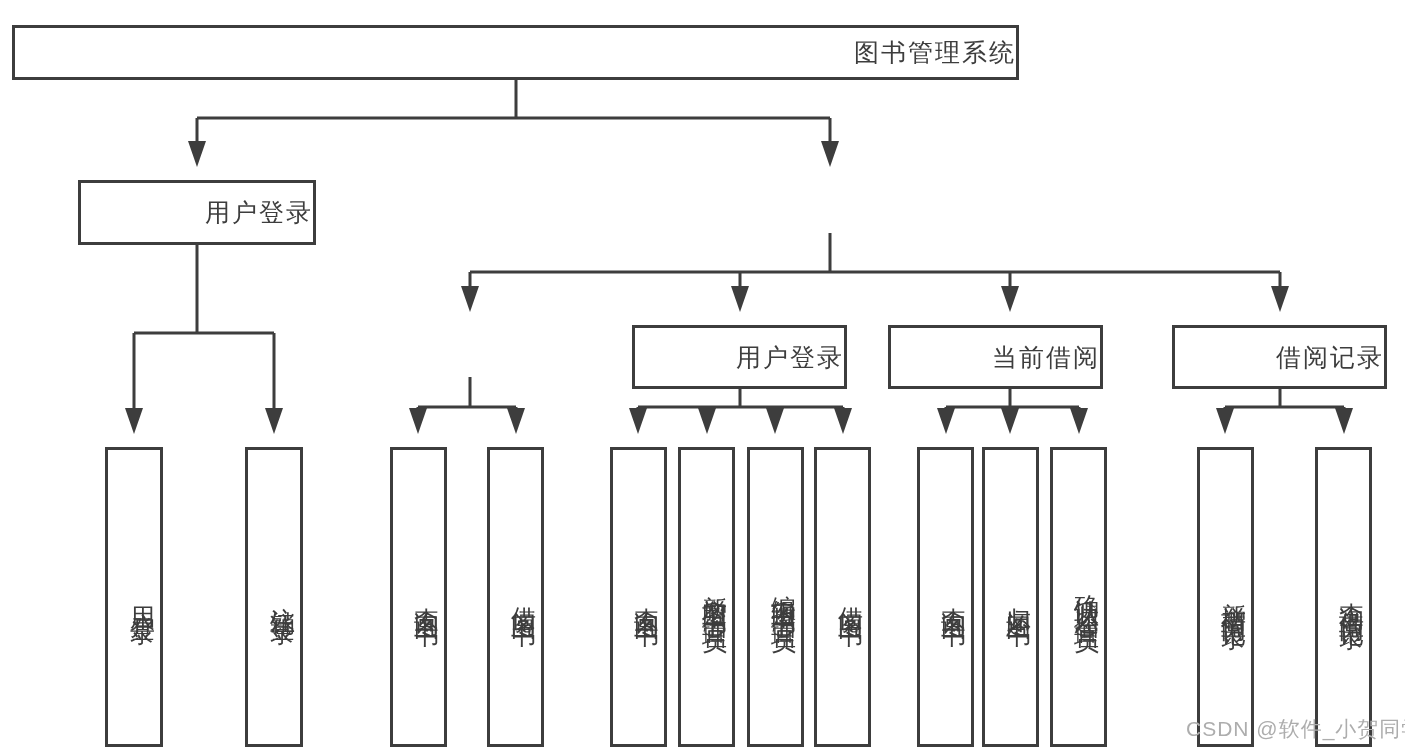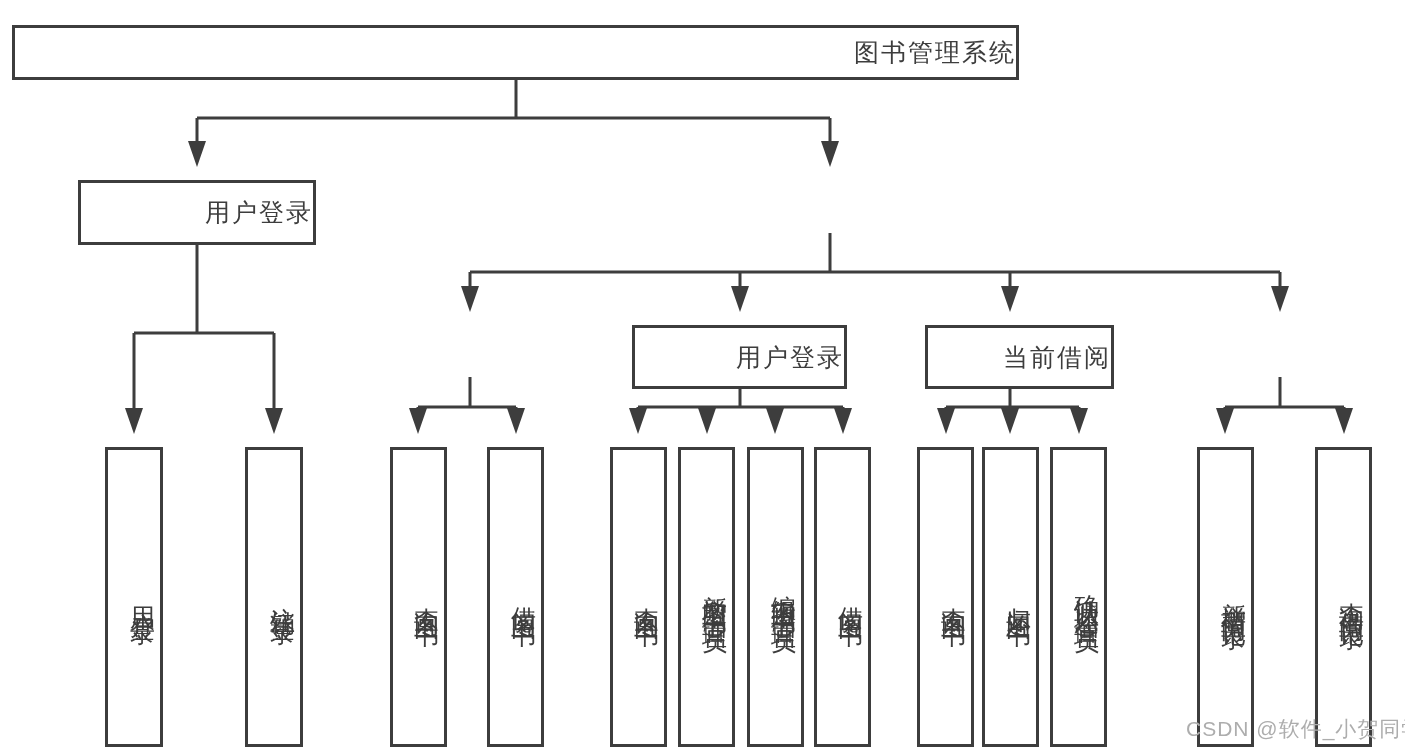--- a/index.html
+++ b/index.html
@@ -74,22 +74,25 @@
     <span class="hlabel">图书管理系统</span>
   </div>
 
   <div class="box" style="left:78px;top:168px;width:238px;height:65px">
     <span class="hlabel">用户登录</span>
   </div>
 
   <div class="box" style="left:632px;top:313px;width:215px;height:64px">
     <span class="hlabel">用户登录</span>
   </div>
-  <div class="box" style="left:925px;top:313px;width:189px;height:64px">
+  <div class="box" style="left:888px;top:313px;width:215px;height:64px">
     <span class="hlabel">当前借阅</span>
+  </div>
+  <div class="box" style="left:1172px;top:313px;width:215px;height:64px">
+    <span class="hlabel">借阅记录</span>
   </div>
 
   <div class="box" style="left:105px;top:435px;width:58px;height:300px">
     <span class="vlabel">用户登录</span>
   </div>
   <div class="box" style="left:245px;top:435px;width:58px;height:300px">
     <span class="vlabel">注销登录</span>
   </div>
 
   <div class="box" style="left:390px;top:435px;width:57px;height:300px">

